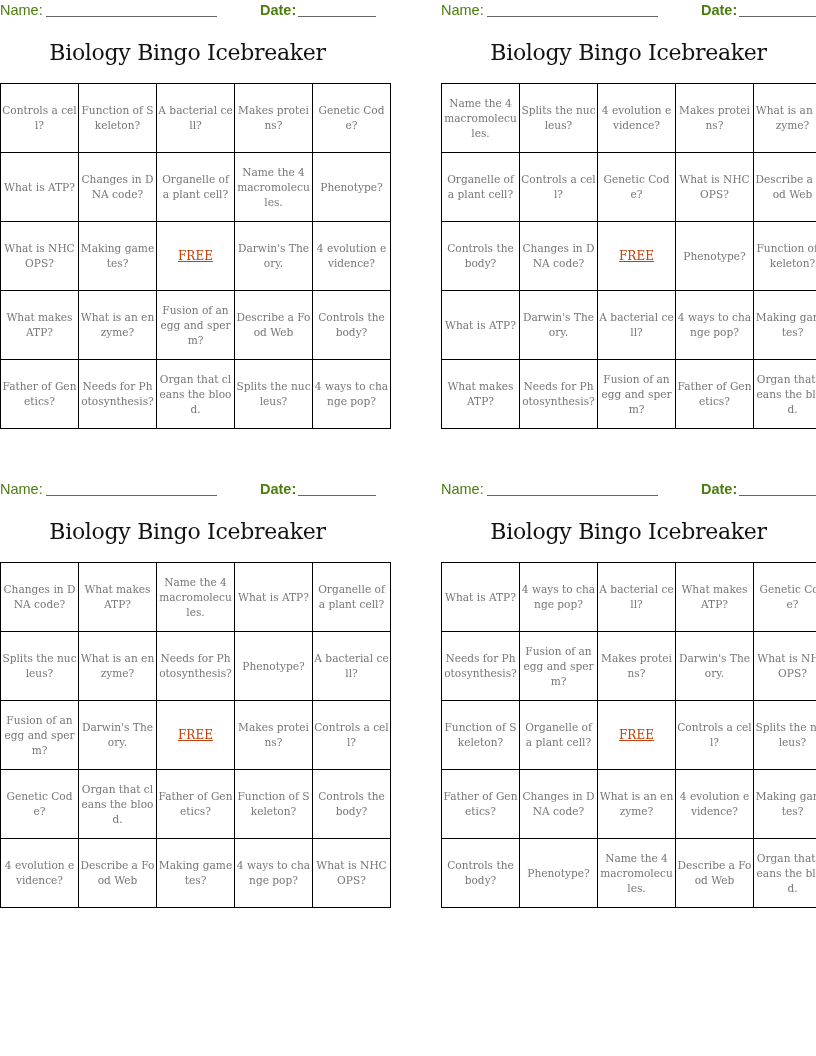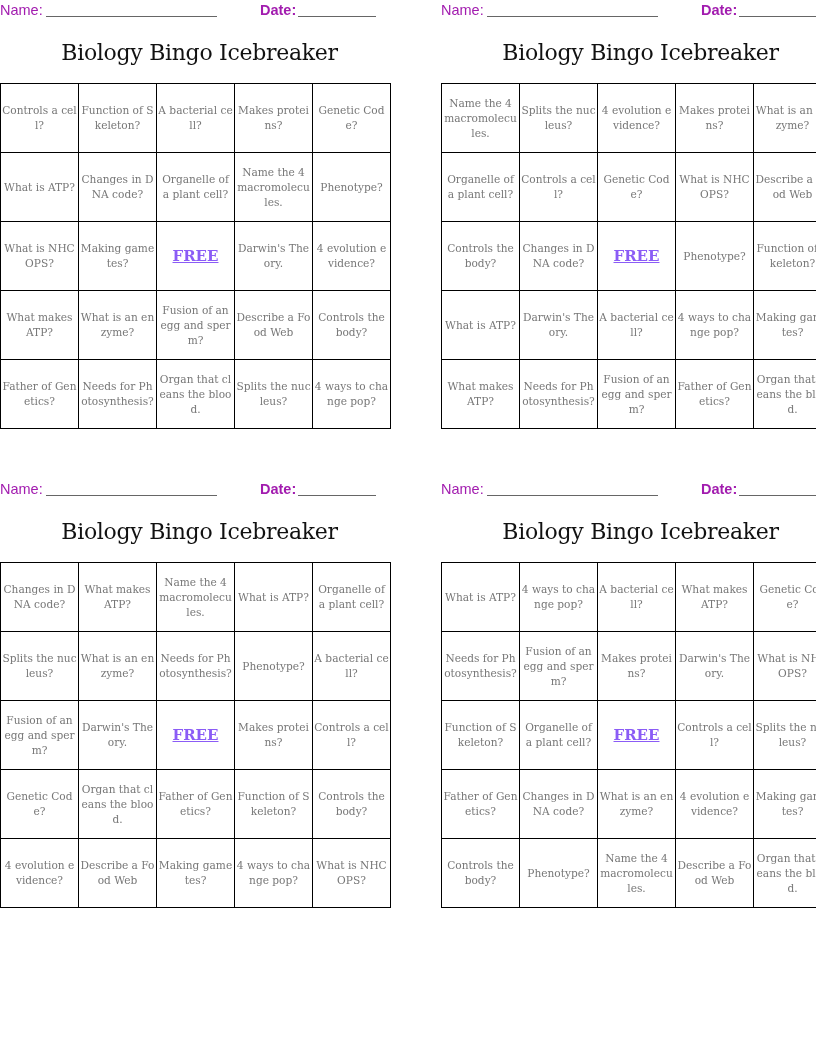--- a/index.html
+++ b/index.html
@@ -23,21 +23,21 @@
   .card.c3 { left: 441px; top: 479px; }
 
   .name-date {
     position: absolute;
     top: 2px;
     left: 0;
     width: 378px;
     height: 18px;
     font-family: "Liberation Sans", sans-serif;
     font-size: 14.5px;
-    color: #a21caf;
+    color: #4d7c0f;
     white-space: nowrap;
   }
   .name-date .name-label { position: absolute; left: 0; top: 0; }
   .name-date .name-line {
     position: absolute; left: 46px; top: 14px;
     width: 171px; height: 1px; background: #666;
   }
   .name-date .date-label { position: absolute; left: 260px; top: 0; font-weight: bold; }
   .name-date .date-line {
     position: absolute; left: 298px; top: 14px;
@@ -46,21 +46,20 @@
   .title {
     position: absolute;
     top: 40px;
     left: 0;
     width: 375px;
     text-align: center;
     font-family: "DejaVu Serif", "Liberation Serif", serif;
     font-size: 22px;
     color: #111111;
     letter-spacing: -0.3px;
-    margin-left: 12px;
   }
   .grid {
     position: absolute;
     top: 83px;
     left: 0;
     border-collapse: collapse;
     table-layout: fixed;
     width: 375px;
   }
   .grid td {
@@ -71,23 +70,23 @@
     text-align: center;
     vertical-align: middle;
     font-family: "DejaVu Serif", "Liberation Serif", serif;
     font-size: 10.6px;
     line-height: 15px;
     color: #777777;
     word-break: break-all;
     overflow: hidden;
   }
   .grid td.free {
-    font-weight: bold;
-    font-size: 15px;
-    color: #8b5cf6;
+    font-weight: normal;
+    font-size: 12px;
+    color: #c2410c;
     text-decoration: underline;
     word-break: normal;
   }
 </style>
 </head>
 <body>
 
 <div id="cards-root">
     <div class="card c0">
     <div class="name-date">

